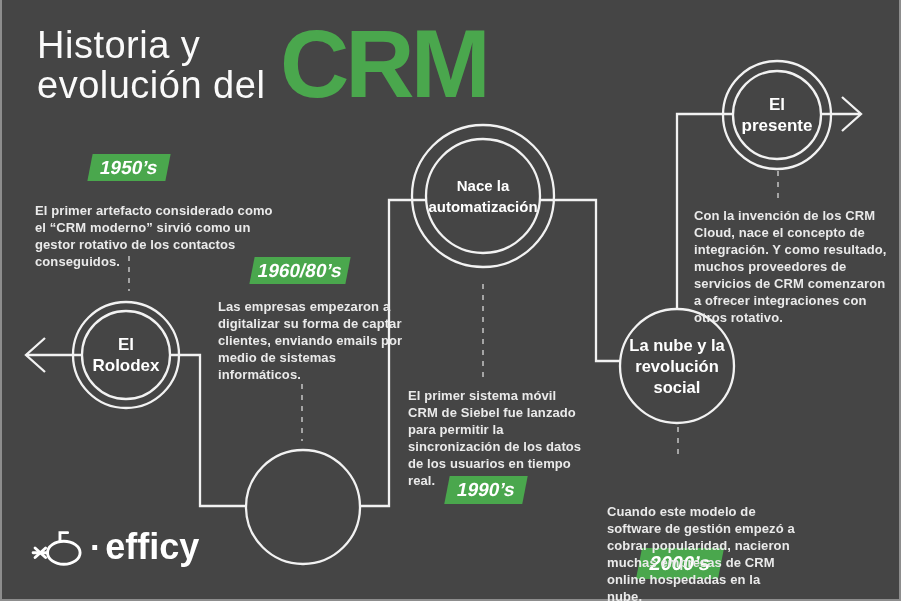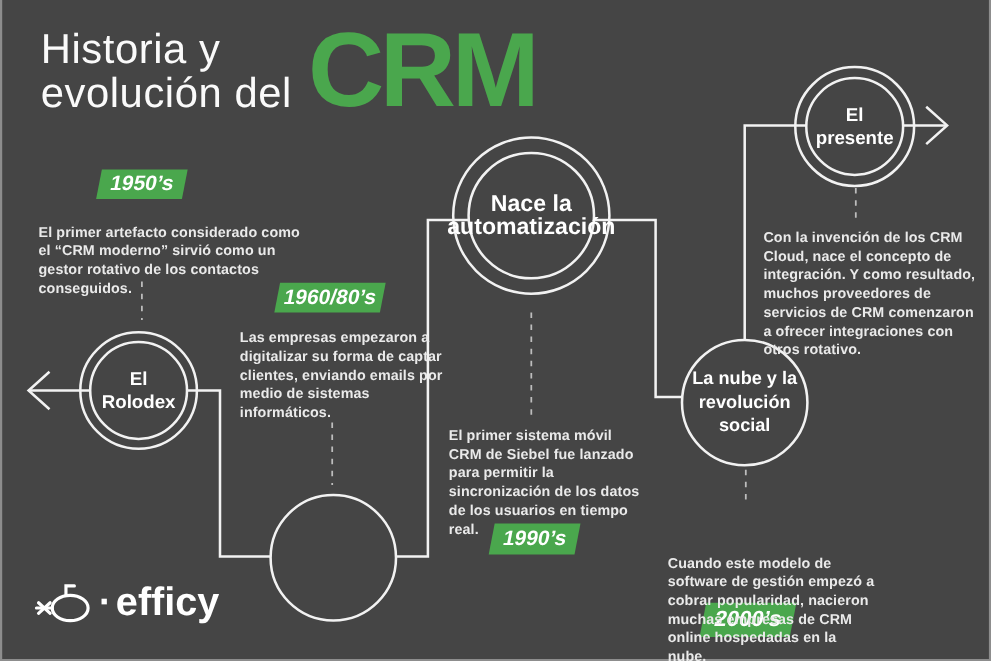--- a/index.html
+++ b/index.html
@@ -34,21 +34,21 @@
   .p2 { left:218px; top:298px; width:186px; }
   .p3 { left:408px; top:387px; width:178px; }
   .p4 { left:607px; top:463px; width:192px;margin-top:40px; }
   .p5 { left:694px; top:207px; width:202px; }
 
   .nodelabel { position:absolute; transform:translate(-50%,-50%); text-align:center;
                color:#ffffff; font-weight:700; white-space:nowrap; }
   .nodelabel span { display:block; }
   .n-rolodex  { left:126px; top:355px; font-size:17px; line-height:21px; }
   .n-base     { left:303px; top:507px; font-size:18px; line-height:23px; }
-  .n-nace     { left:483px; top:196px; font-size:21px; line-height:21px; }
+  .n-nace     { left:483px; top:196px; font-size:15px; line-height:21px; }
   .n-nube     { left:677px; top:366px; font-size:16.5px; line-height:21px; }
   .n-presente { left:777px; top:115px; font-size:17px; line-height:21px; }
 
   .logo { position:absolute; left:30px; top:524px; display:flex; align-items:center; }
   .logo .word { color:#ffffff; font-size:36px; font-weight:800; letter-spacing:0; }
   .logo .dot  { color:#ffffff; font-size:34px; font-weight:800; margin:0 4px 0 2px; }
 </style>
 </head>
 <body>
 

